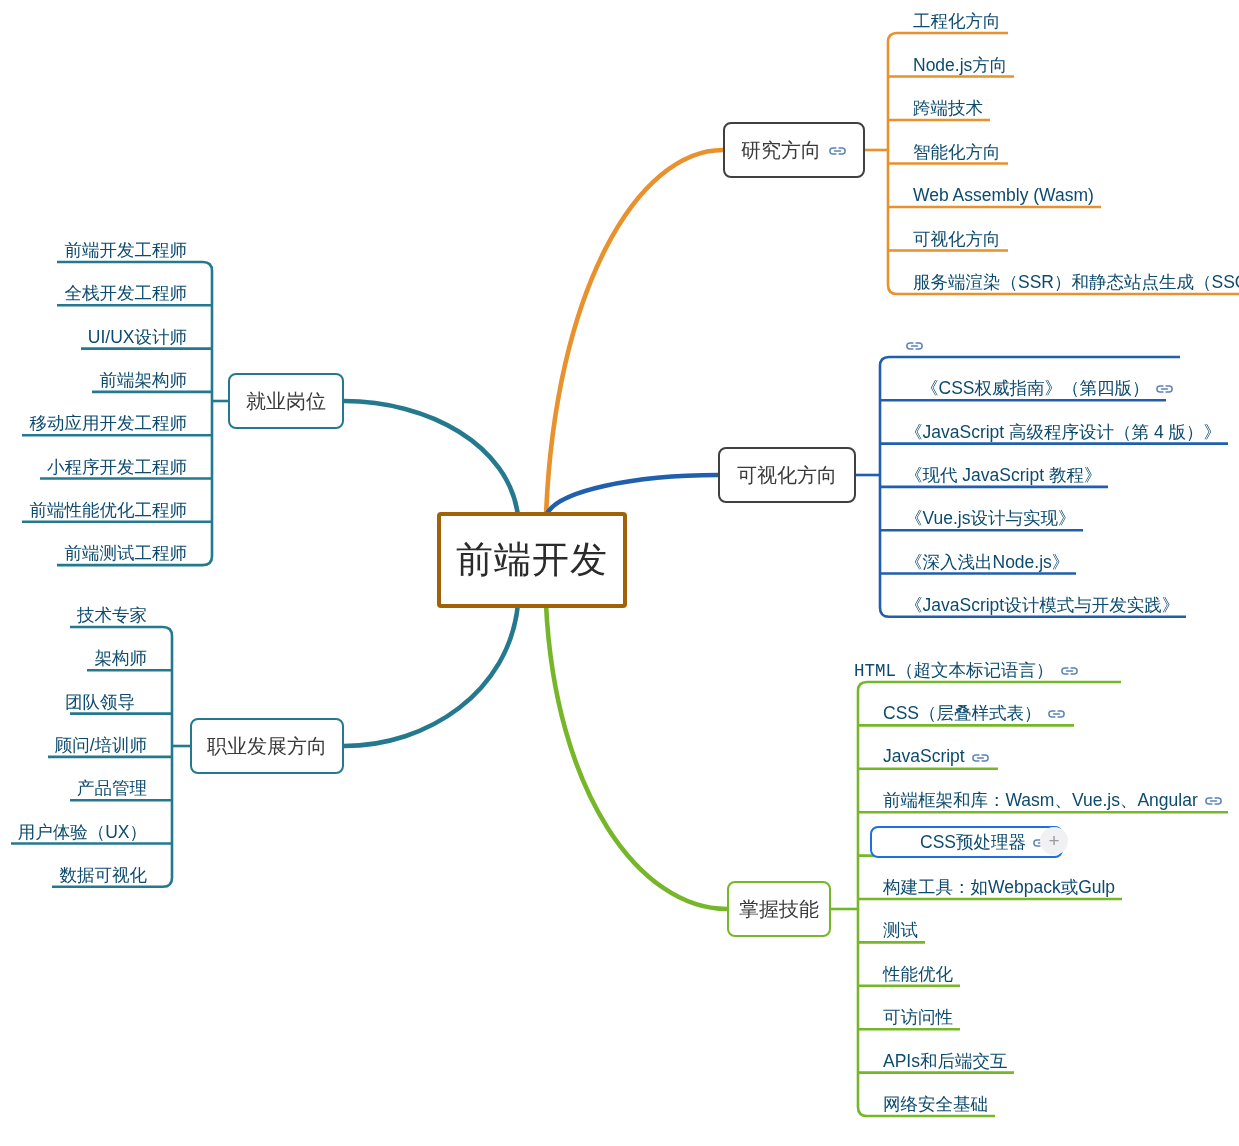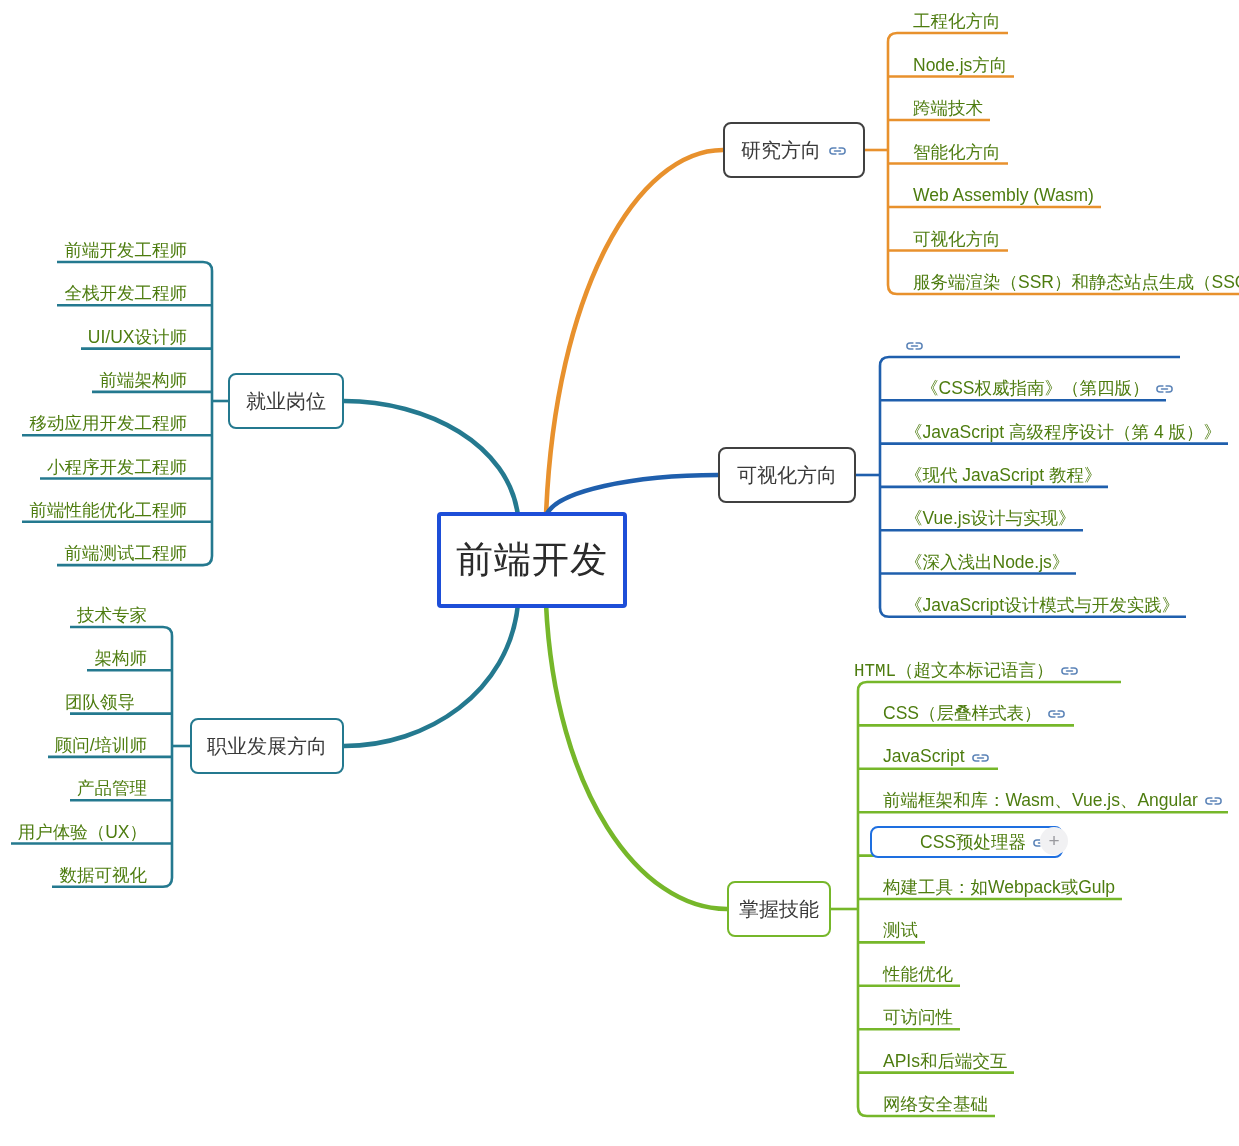--- a/index.html
+++ b/index.html
@@ -15,21 +15,21 @@
     overflow:hidden;
     background:#ffffff;
   }
   #links{position:absolute;left:0;top:0;width:1239px;height:1146px;pointer-events:none;}
 
   
   .center-node{
     position:absolute;
     box-sizing:border-box;
     background:#ffffff;
-    border:4px solid #1d4ed8;
+    border:4px solid #a16207;
     border-radius:4px;
     display:flex;align-items:center;justify-content:center;
     font-size:37px;
     color:#2b2b2b;
     letter-spacing:1px;
     z-index:10;
   }
 
   
   .branch-node{
@@ -47,21 +47,21 @@
   }
   .branch-node.teal{border-color:#24798f;}
   .branch-node.dark{border-color:#404040;}
   .branch-node.green{border-color:#76b72a;}
 
   
   .leaf{
     position:absolute;
     box-sizing:border-box;
     font-size:17.5px;
-    color:#4d7c0f;
+    color:#0c4a6e;
     white-space:nowrap;
     display:flex;
     align-items:center;
     gap:6px;
     z-index:6;
     padding:1px 3px;
   }
   .leaf.right{justify-content:flex-start;}
   .leaf.left{justify-content:flex-end;}
   .leaf.selected{

